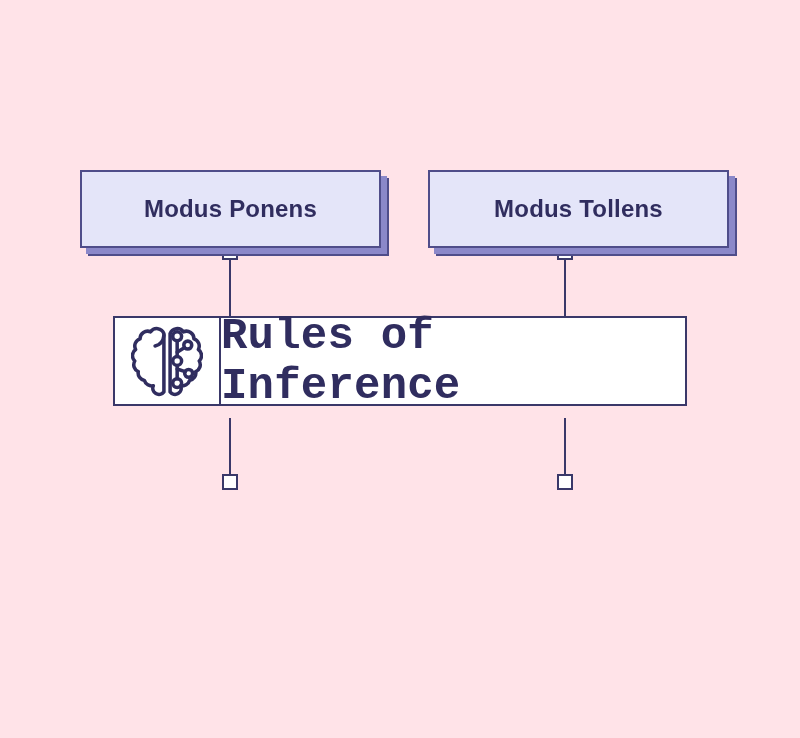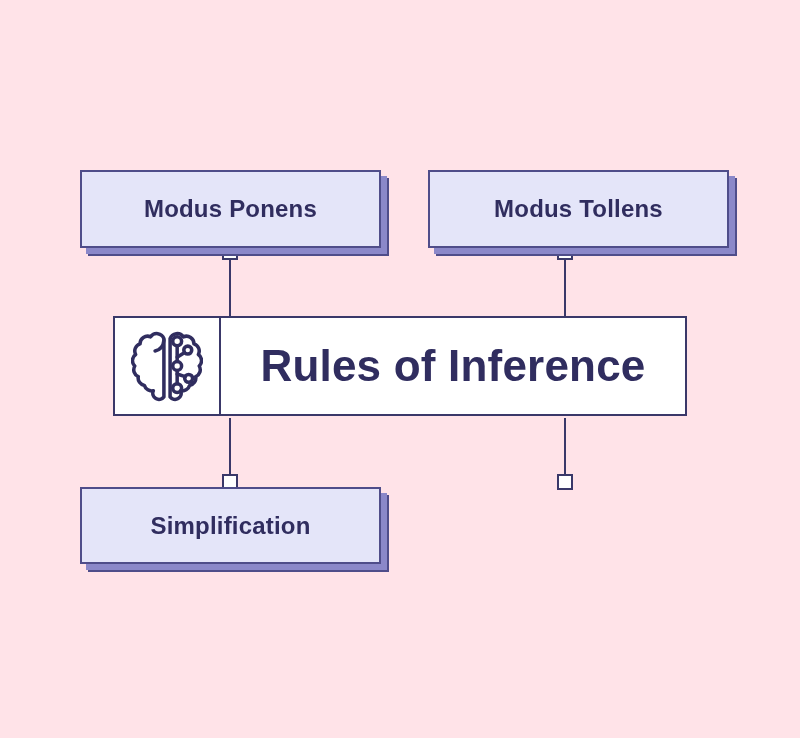--- a/index.html
+++ b/index.html
@@ -56,24 +56,25 @@
     letter-spacing:0.2px;
   }
   .node-tl{left:80px;top:170px;}
   .node-tr{left:415px;top:170px;margin-left:13px;}
   .node-bl{left:80px;top:487px;height:77px;}
   .node-br{left:415px;top:487px;height:77px;}
   
   .center-box{
     position:absolute;
     left:113px;top:316px;
-    width:574px;height:100px;
+    width:574px;height:90px;
     background:var(--center-fill);
     border:2px solid var(--line);
     display:flex;
+    font-family:Liberation Mono, monospace;
   }
   .icon-cell{
     width:106px;
     border-right:2px solid var(--line);
     display:flex;align-items:center;justify-content:center;
   }
   .title-cell{
     flex:1;
     display:flex;align-items:center;justify-content:center;
     font-size:44px;font-weight:600;
@@ -95,23 +96,20 @@
   <div class="port port-tr"></div>
   <div class="port port-bl"></div>
   <div class="port port-br"></div>
 
   <div class="node node-tl">
     <span>Modus Ponens</span>
   </div>
   <div class="node node-tr">
     <span>Modus Tollens</span>
   </div>
-  <div class="node node-bl">
-    <span>Simplification</span>
-  </div>
 
   <div class="center-box">
     <div class="icon-cell">
       <svg class="brain-svg" width="72" height="76" viewBox="0 0 81 86" fill="none" stroke="#302d5f" stroke-width="4" stroke-linecap="round" stroke-linejoin="round">
 
         <path d="M37 12 a8.5 8.5 0 0 0 -15 -2 a8.5 8.5 0 0 0 -12 8 a8.5 8.5 0 0 0 -5 12 a8.5 8.5 0 0 0 -1 13 a8.5 8.5 0 0 0 4 12 a8.5 8.5 0 0 0 7 10 a8.5 8.5 0 0 0 10 6 a7 7 0 0 0 12 7 Z"></path>
 
         <path d="M37 14 Q36 24 27 26"></path>
 
         <path d="M44 12 a8.5 8.5 0 0 1 15 -2 a8.5 8.5 0 0 1 12 8 a8.5 8.5 0 0 1 5 12 a8.5 8.5 0 0 1 1 13 a8.5 8.5 0 0 1 -4 12 a8.5 8.5 0 0 1 -7 10 a8.5 8.5 0 0 1 -10 6 a7 7 0 0 1 -12 7 Z"></path>

